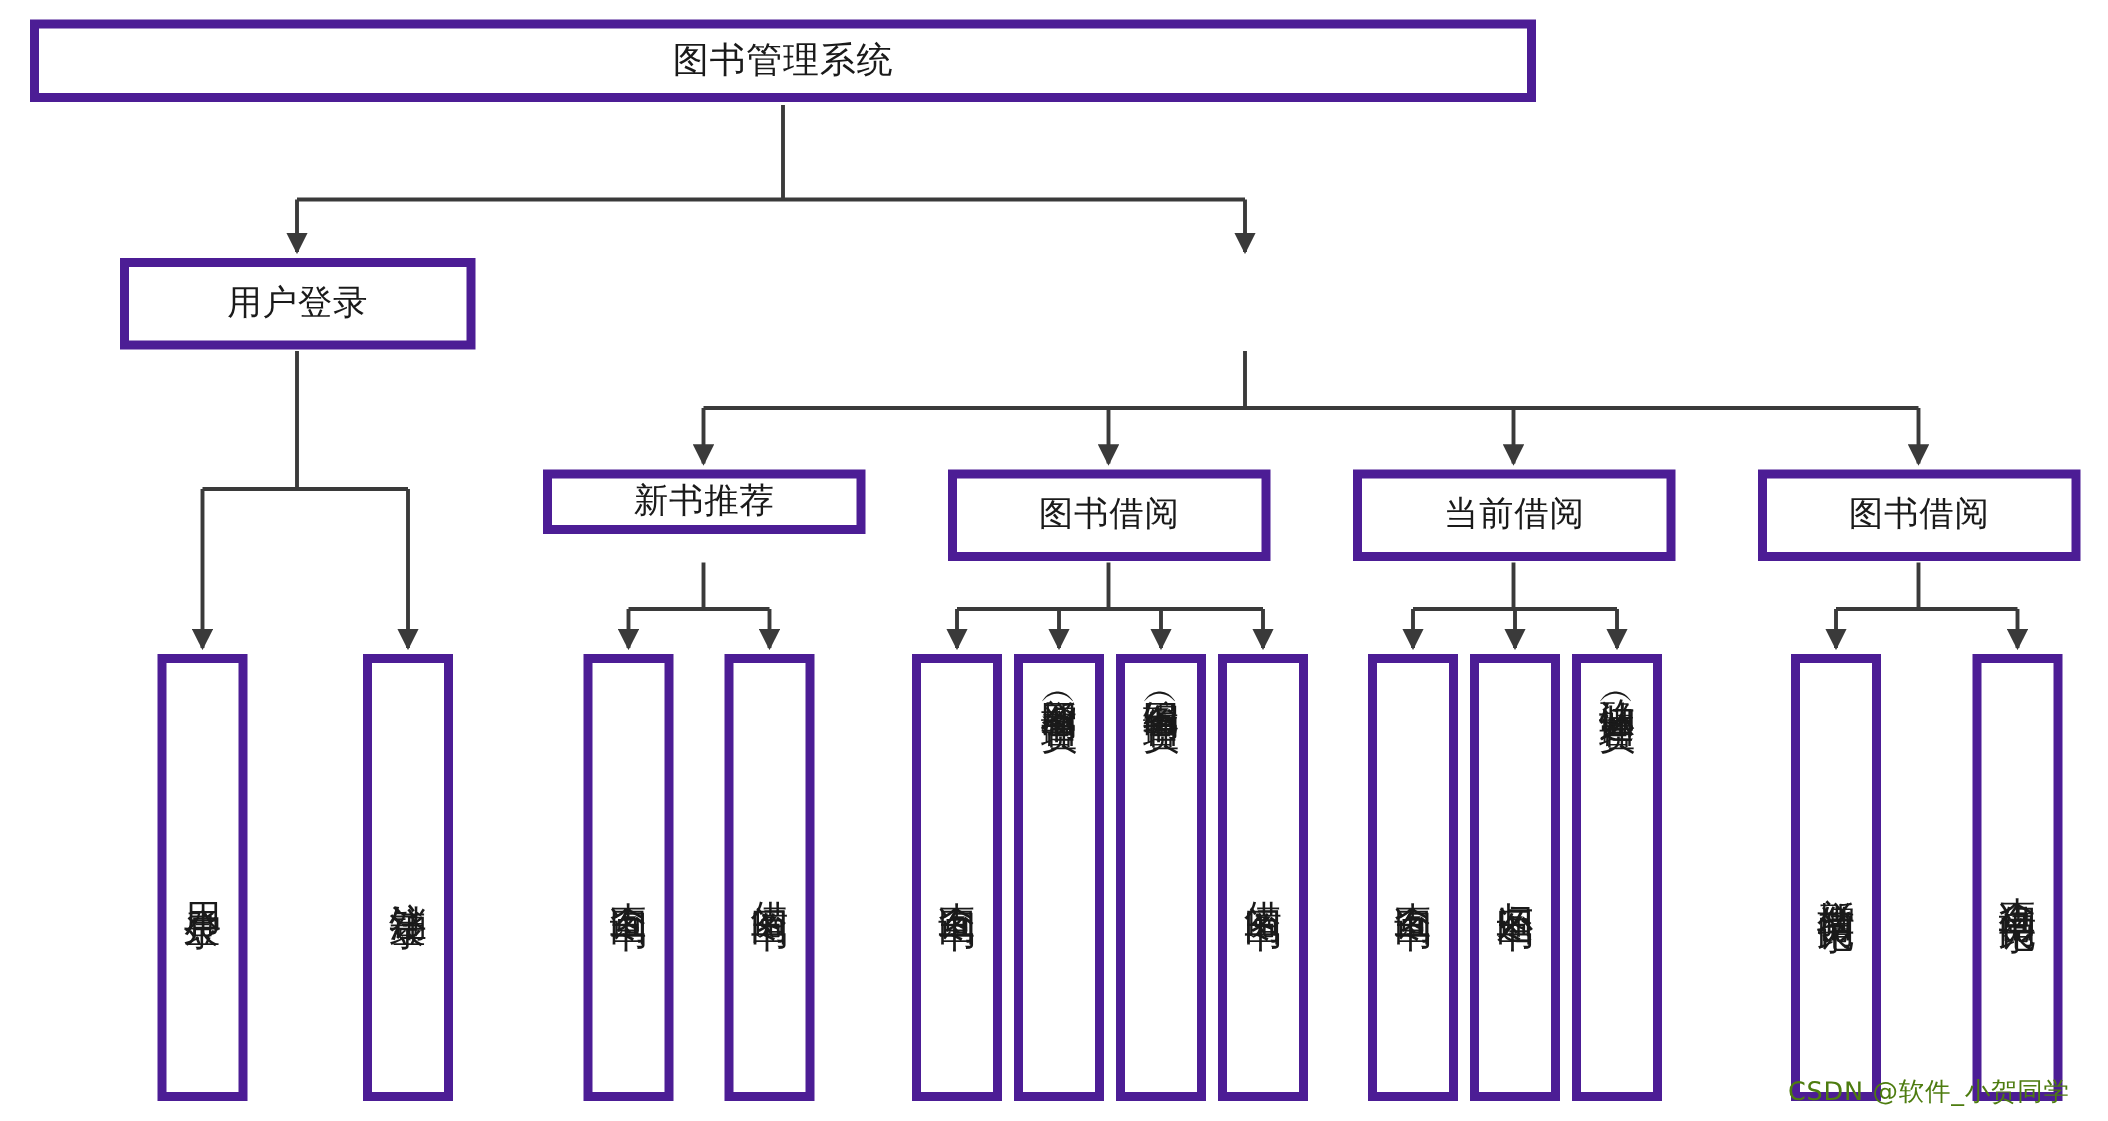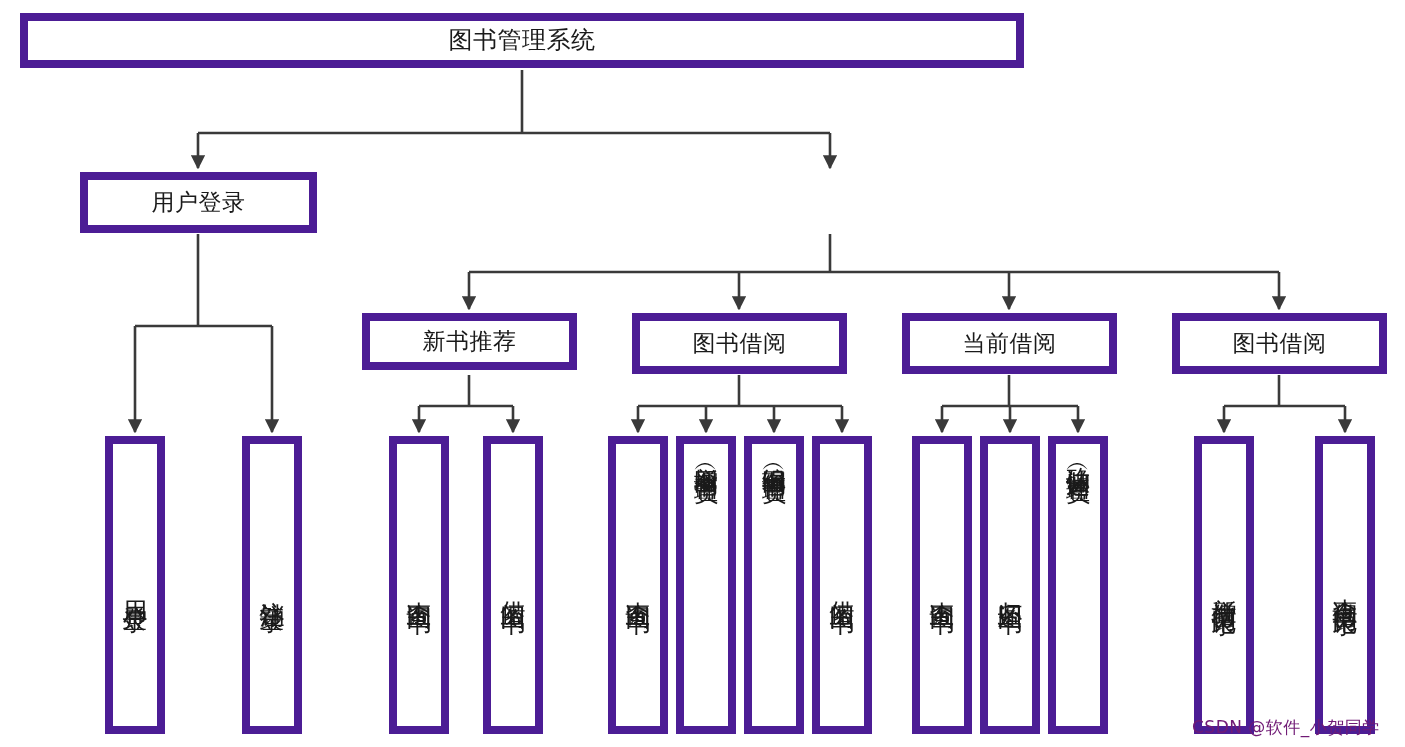--- a/index.html
+++ b/index.html
@@ -23,21 +23,21 @@
     left: 0;
     top: 0;
     width: 1405px;
     height: 747px;
     pointer-events: none;
   }
   .node {
     position: absolute;
     box-sizing: border-box;
     background: #ffffff;
-    border: 8px solid #4c1d95;
+    border: 6px solid #4c1d95;
     display: flex;
     align-items: center;
     justify-content: center;
     color: #1a1a1a;
   }
   .node .lbl {
     display: block;
     text-align: center;
     line-height: 1.06;
     letter-spacing: 0.5px;
@@ -62,21 +62,21 @@
     line-height: 1.0;
     letter-spacing: 3px;
     white-space: nowrap;
   }
   .node.v.tall .lbl {
     font-size: 24px;
     letter-spacing: 2px;
   }
   .watermark {
     position: absolute;
-    color: #701a75;
+    color: #4d7c0f;
     font-size: 17px;
     white-space: nowrap;
     letter-spacing: 0.5px;
   }
 </style>
 </head>
 <body>
 
 <div id="canvas">
 
@@ -131,21 +131,21 @@
   </svg>
 
   <div class="node h root" style="left:20px; top:13px; width:1004px; height:55px;">
     <span class="lbl">图书管理系统</span>
   </div>
 
   <div class="node h" style="left:80px; top:172px; width:237px; height:61px;">
     <span class="lbl">用户登录</span>
   </div>
 
-  <div class="node h" style="left:362px; top:313px; width:215px; height:57px;">
+  <div class="node h" style="left:362px; top:313px; width:215px; height:43px;">
     <span class="lbl">新书推荐</span>
   </div>
   <div class="node h" style="left:632px; top:313px; width:215px; height:61px;">
     <span class="lbl">图书借阅</span>
   </div>
   <div class="node h" style="left:902px; top:313px; width:215px; height:61px;">
     <span class="lbl">当前借阅</span>
   </div>
   <div class="node h" style="left:1172px; top:313px; width:215px; height:61px;">
     <span class="lbl">图书借阅</span>

